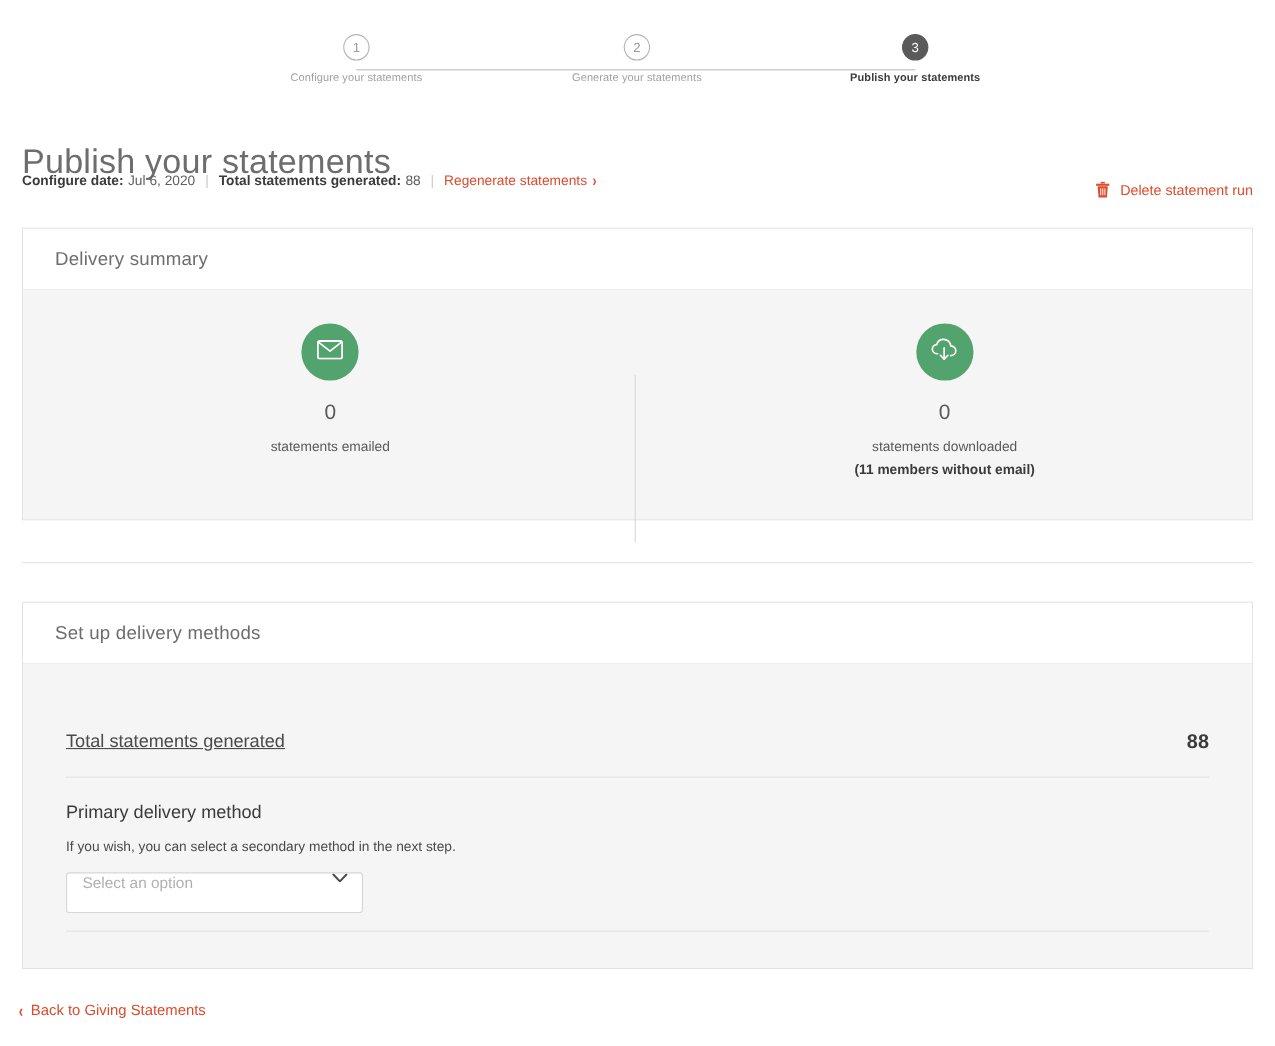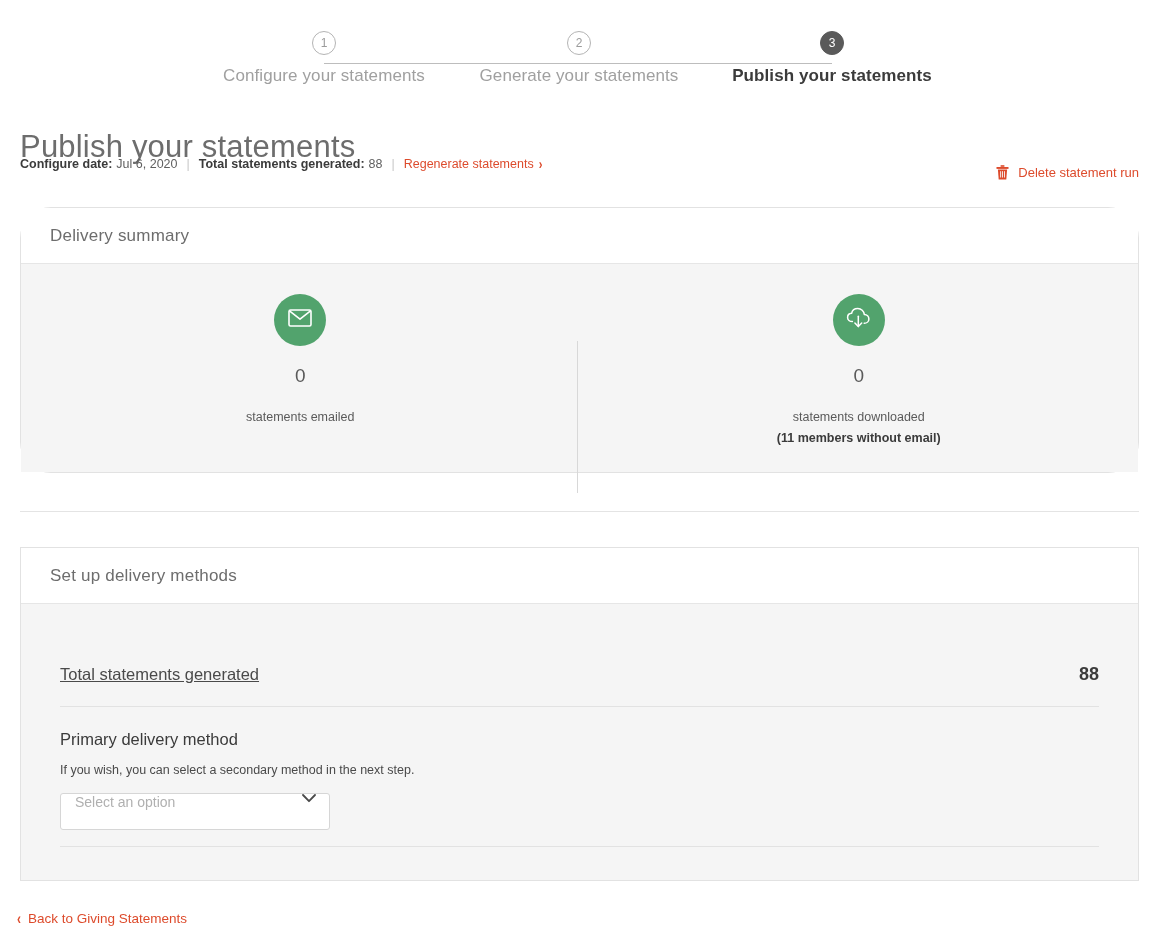--- a/index.html
+++ b/index.html
@@ -58,21 +58,21 @@
     position: relative;
     z-index: 2;
   }
   .step-circle.active {
     background: #5a5a5a;
     border-color: #5a5a5a;
     color: #ffffff;
   }
   .step-label {
     margin-top: 11px;
-    font-size: 17px;
+    font-size: 10px;
     color: #a0a0a0;
     letter-spacing: .1px;
   }
   .step-label.active {
     color: #3b3b3b;
     font-weight: bold;
   }
 
   
   .page-title {
@@ -148,21 +148,21 @@
     font-size: 17px;
     color: #6d6d6d;
     background: #ffffff;
     border-bottom: 1px solid #e6e6e6;
     letter-spacing: .2px;
   }
   .card-body {
     background: #f5f5f5;
   }
 
-  #delivery-summary-card { top: 207px; border-radius: 31px; }
+  #delivery-summary-card { top: 207px; }
   #delivery-summary-card .card-body {
     height: 208px;
     display: flex;
     position: relative;
   }
   .stat-col {
     flex: 1;
     display: flex;
     flex-direction: column;
     align-items: center;
@@ -185,21 +185,21 @@
     align-items: center;
     justify-content: center;
   }
   .stat-number {
     margin-top: 20px;
     font-size: 19px;
     color: #5a5a5a;
     line-height: 1;
   }
   .stat-label {
-    margin-top: 25px;
+    margin-top: 14px;
     font-size: 12.5px;
     color: #5a5a5a;
   }
   .stat-sublabel {
     margin-top: 7px;
     font-size: 12.5px;
     font-weight: bold;
     color: #3b3b3b;
   }
 

